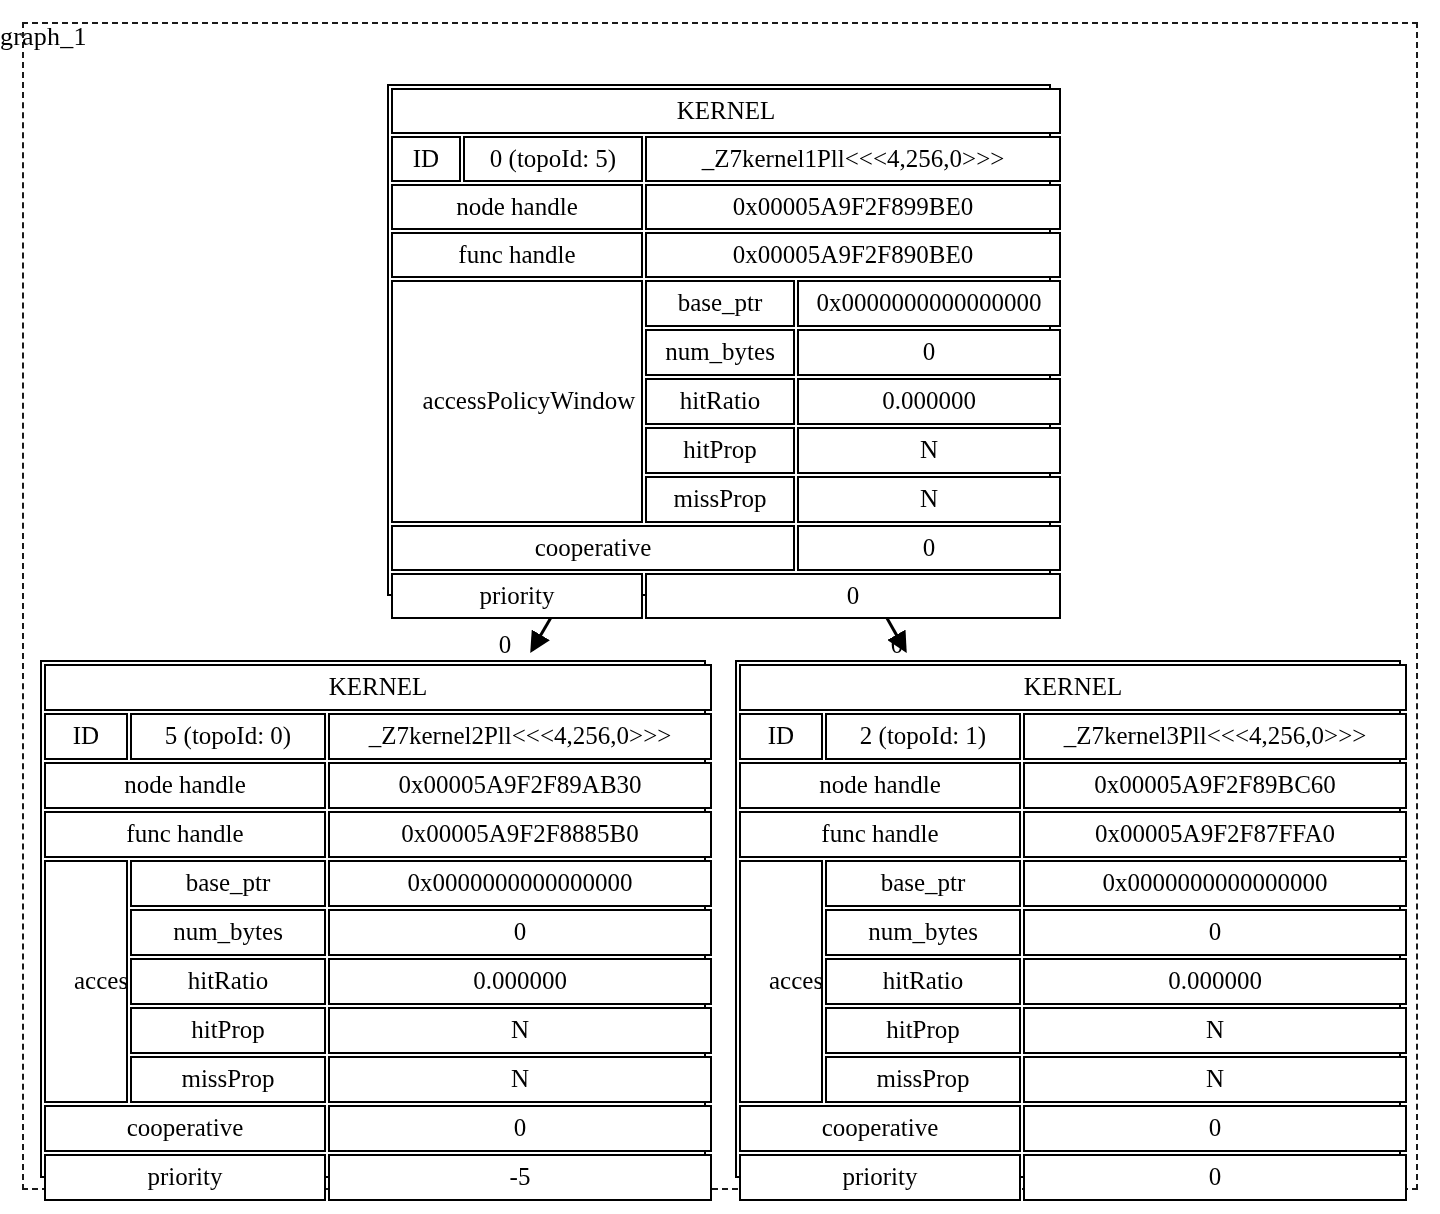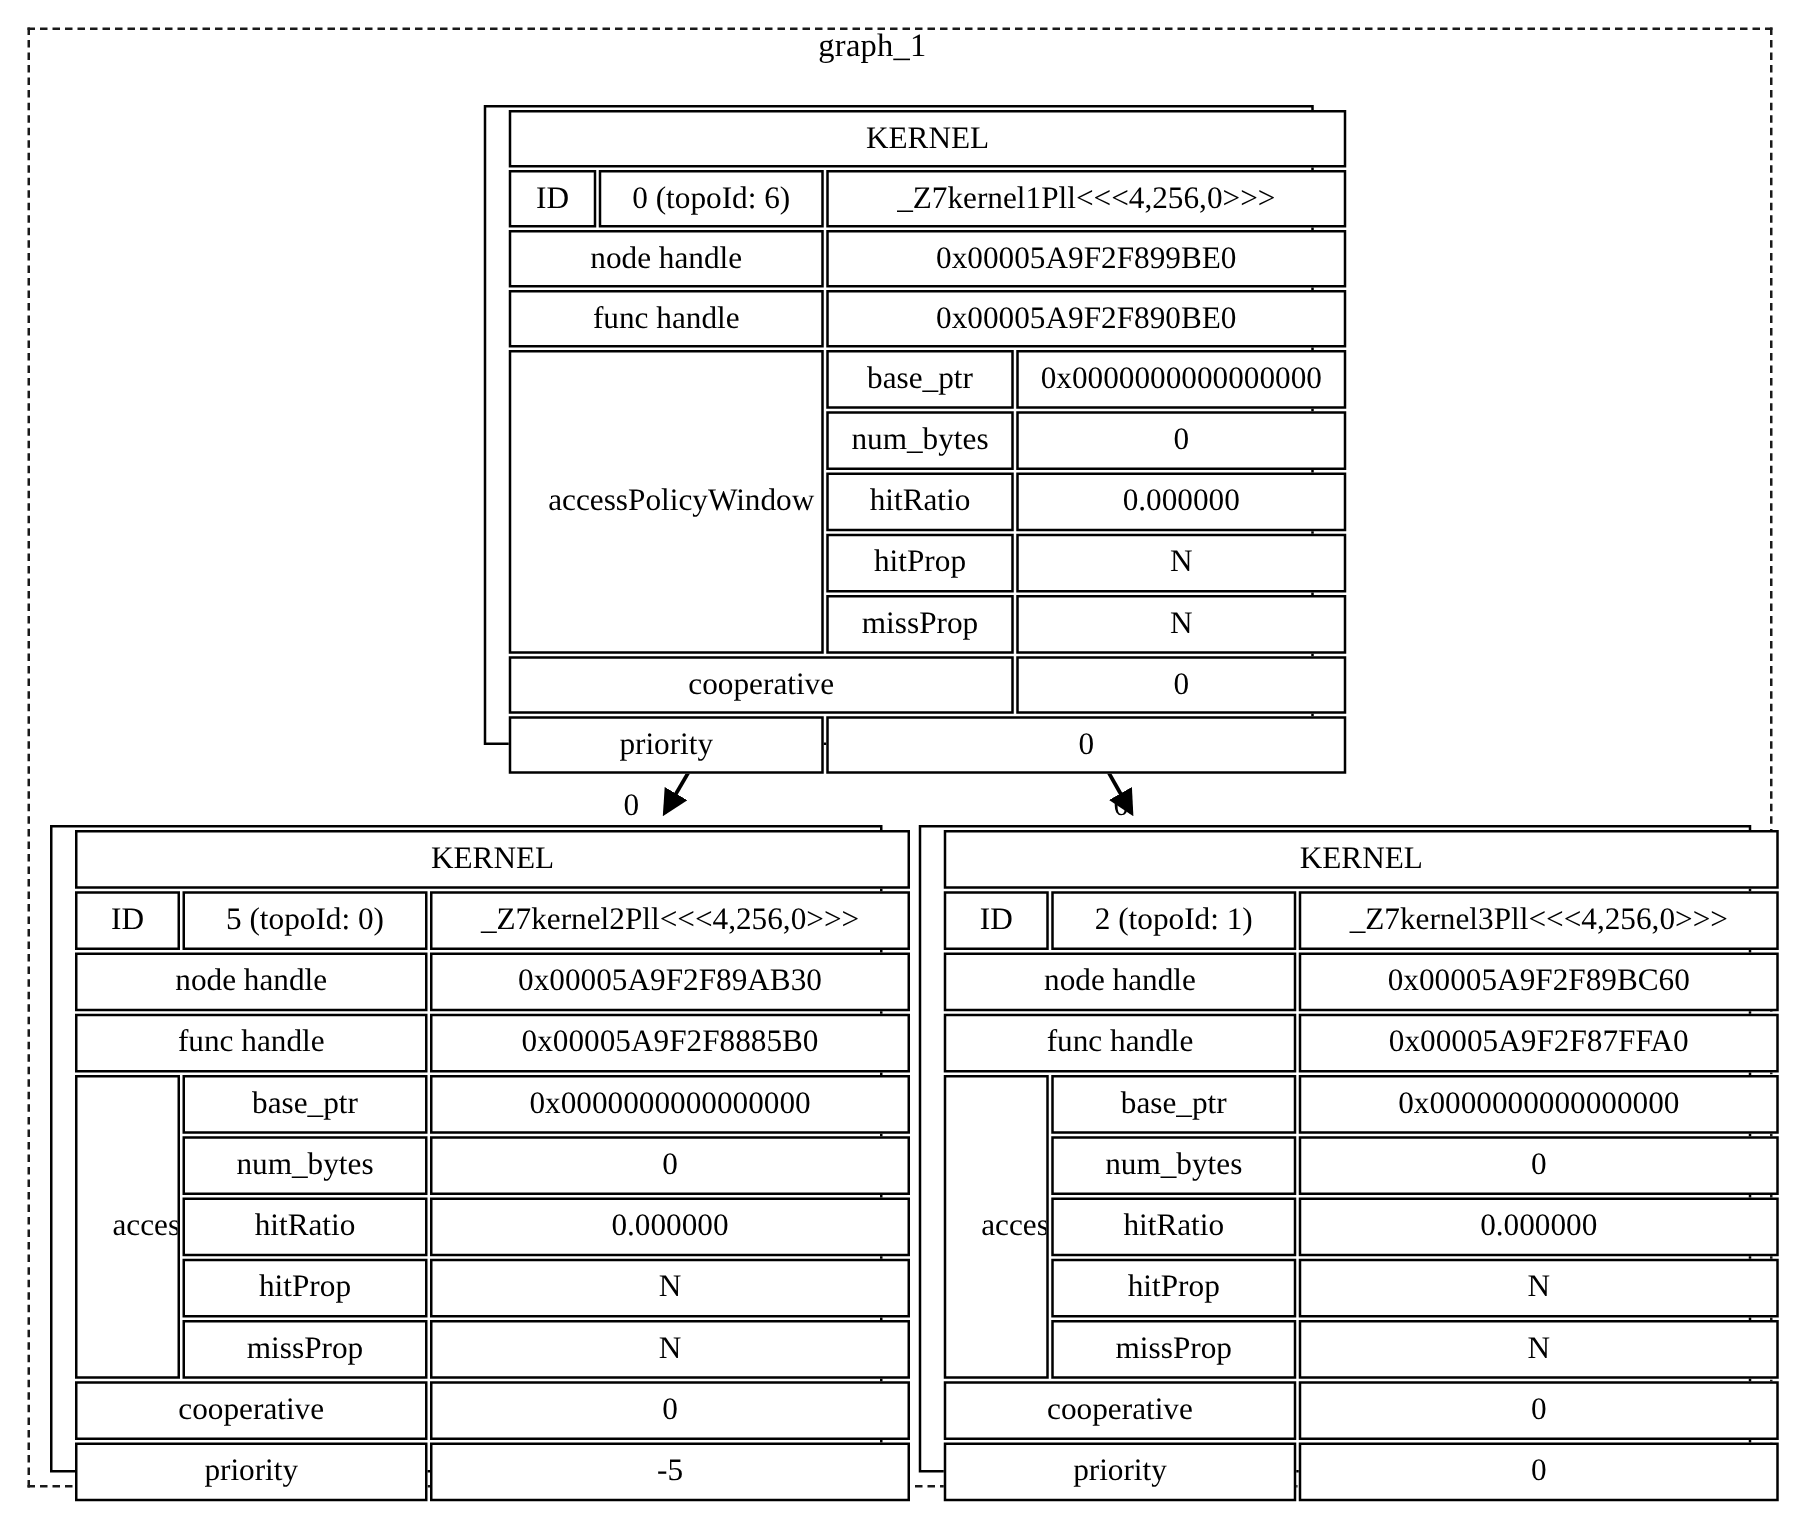--- a/index.html
+++ b/index.html
@@ -29,40 +29,38 @@
     width: 1396px;
     height: 1168px;
     border: 2px dashed #1a1a1a;
     box-sizing: border-box;
   }
   #cluster-title {
     position: absolute;
     left: 0;
     top: 22px;
     width: 1396px;
-    text-align: center;
     font-size: 26px;
     line-height: 30px;
     letter-spacing: 0.2px;
   }
 
   
   .node {
     position: absolute;
     box-sizing: border-box;
     background: #ffffff;
     border: 2px solid #000000;
   }
   .node table {
     border-collapse: separate;
     border-spacing: 2px;
     width: 100%;
     height: 100%;
     table-layout: fixed;
-    margin-left: 16px;
   }
   .node td {
     border: 2px solid #000000;
     background: #ffffff;
     text-align: center;
     vertical-align: middle;
     font-size: 25px;
     line-height: 1.05;
     padding: 0 4px;
     white-space: nowrap;
@@ -117,21 +115,21 @@
           <col style="width:180px">
         <col style="width:150px">
           <col style="width:264px">
       </colgroup>
       <tbody>
         <tr style="height:46px;">
           <td colspan="4">KERNEL</td>
         </tr>
         <tr style="height:46px;">
           <td>ID</td>
-          <td>0 (topoId: 6)</td>
+          <td>0 (topoId: 5)</td>
           <td colspan="2">_Z7kernel1Pll&lt;&lt;&lt;4,256,0&gt;&gt;&gt;</td>
         </tr>
         <tr style="height:46px;">
           <td colspan="2">node handle</td>
           <td colspan="2">0x00005A9F2F899BE0</td>
         </tr>
         <tr style="height:46px;">
           <td colspan="2">func handle</td>
           <td colspan="2">0x00005A9F2F890BE0</td>
         </tr>

